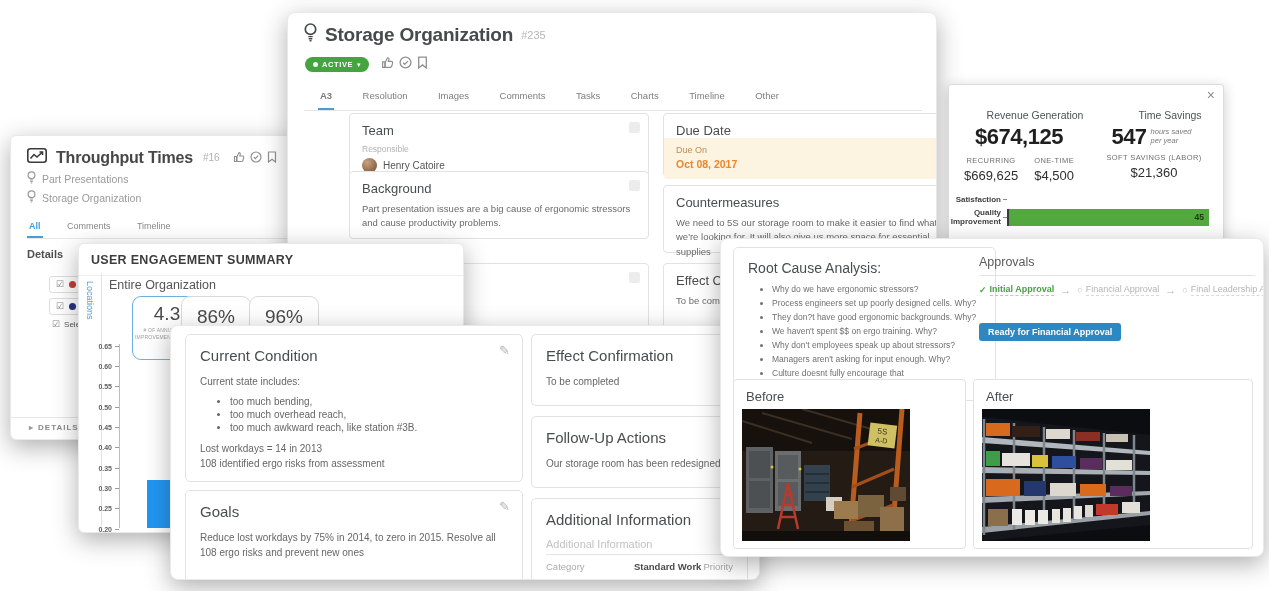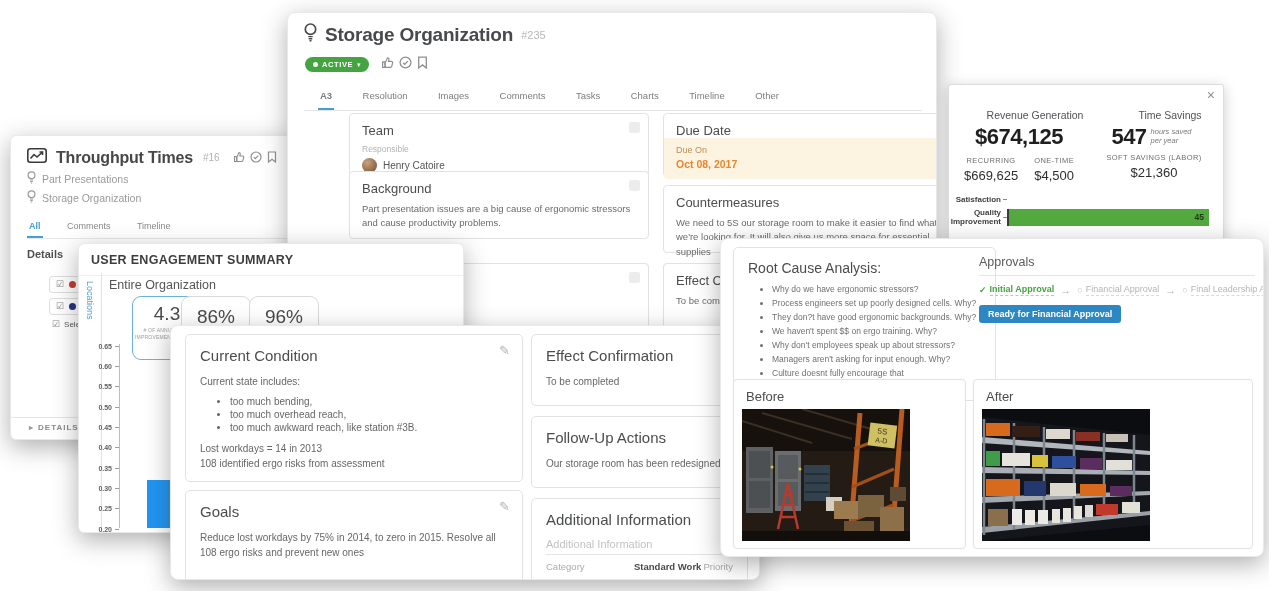--- a/index.html
+++ b/index.html
@@ -129,21 +129,21 @@
   .app-title{margin-top:16px;font-size:12.5px;color:#5a5a5a;}
   .milestones-h{margin-top:11px;font-size:15px;color:#4a4c4e;}
   .app-hr{border:none;border-top:1px solid #e4e4e4;margin:6px 0 0;}
   .steps{display:flex;align-items:center;gap:6px;margin-top:8px;font-size:9px;white-space:nowrap;}
   .step{display:flex;align-items:center;gap:3px;cursor:pointer;}
   .step-done{color:#44a540;font-weight:700;border-bottom:1px dashed #a6d3a6;padding-bottom:1px;}
   .step-pend{color:#b5b5b5;border-bottom:1px dashed #d9d9d9;padding-bottom:1px;}
   .step-ic-done{color:#44a540;font-size:9px;font-weight:700;}
   .step-ic-pend{color:#c4c4c4;font-size:9px;}
   .arrow{color:#b0b0b0;font-size:11px;}
-  .approve-btn{display:inline-block;margin-top:9px;background:#2d87c3;color:#fff;font-size:9px;
+  .approve-btn{display:inline-block;margin-top:27px;background:#2d87c3;color:#fff;font-size:9px;
                font-weight:700;padding:4px 9px;border-radius:3px;border:none;cursor:pointer;
                font-family:"Liberation Sans",sans-serif;}
   .photo-card{padding:0;}
   #before-card{left:12px;top:140px;width:231px;height:168px;}
   #after-card{left:252px;top:140px;width:278px;height:168px;}
   .photo-h{font-size:13px;color:#4a4c4e;padding:9px 12px 3px;}
   .photo{display:block;margin:2px 0 0 8px;cursor:pointer;}
 </style>
 </head>
 <body>

